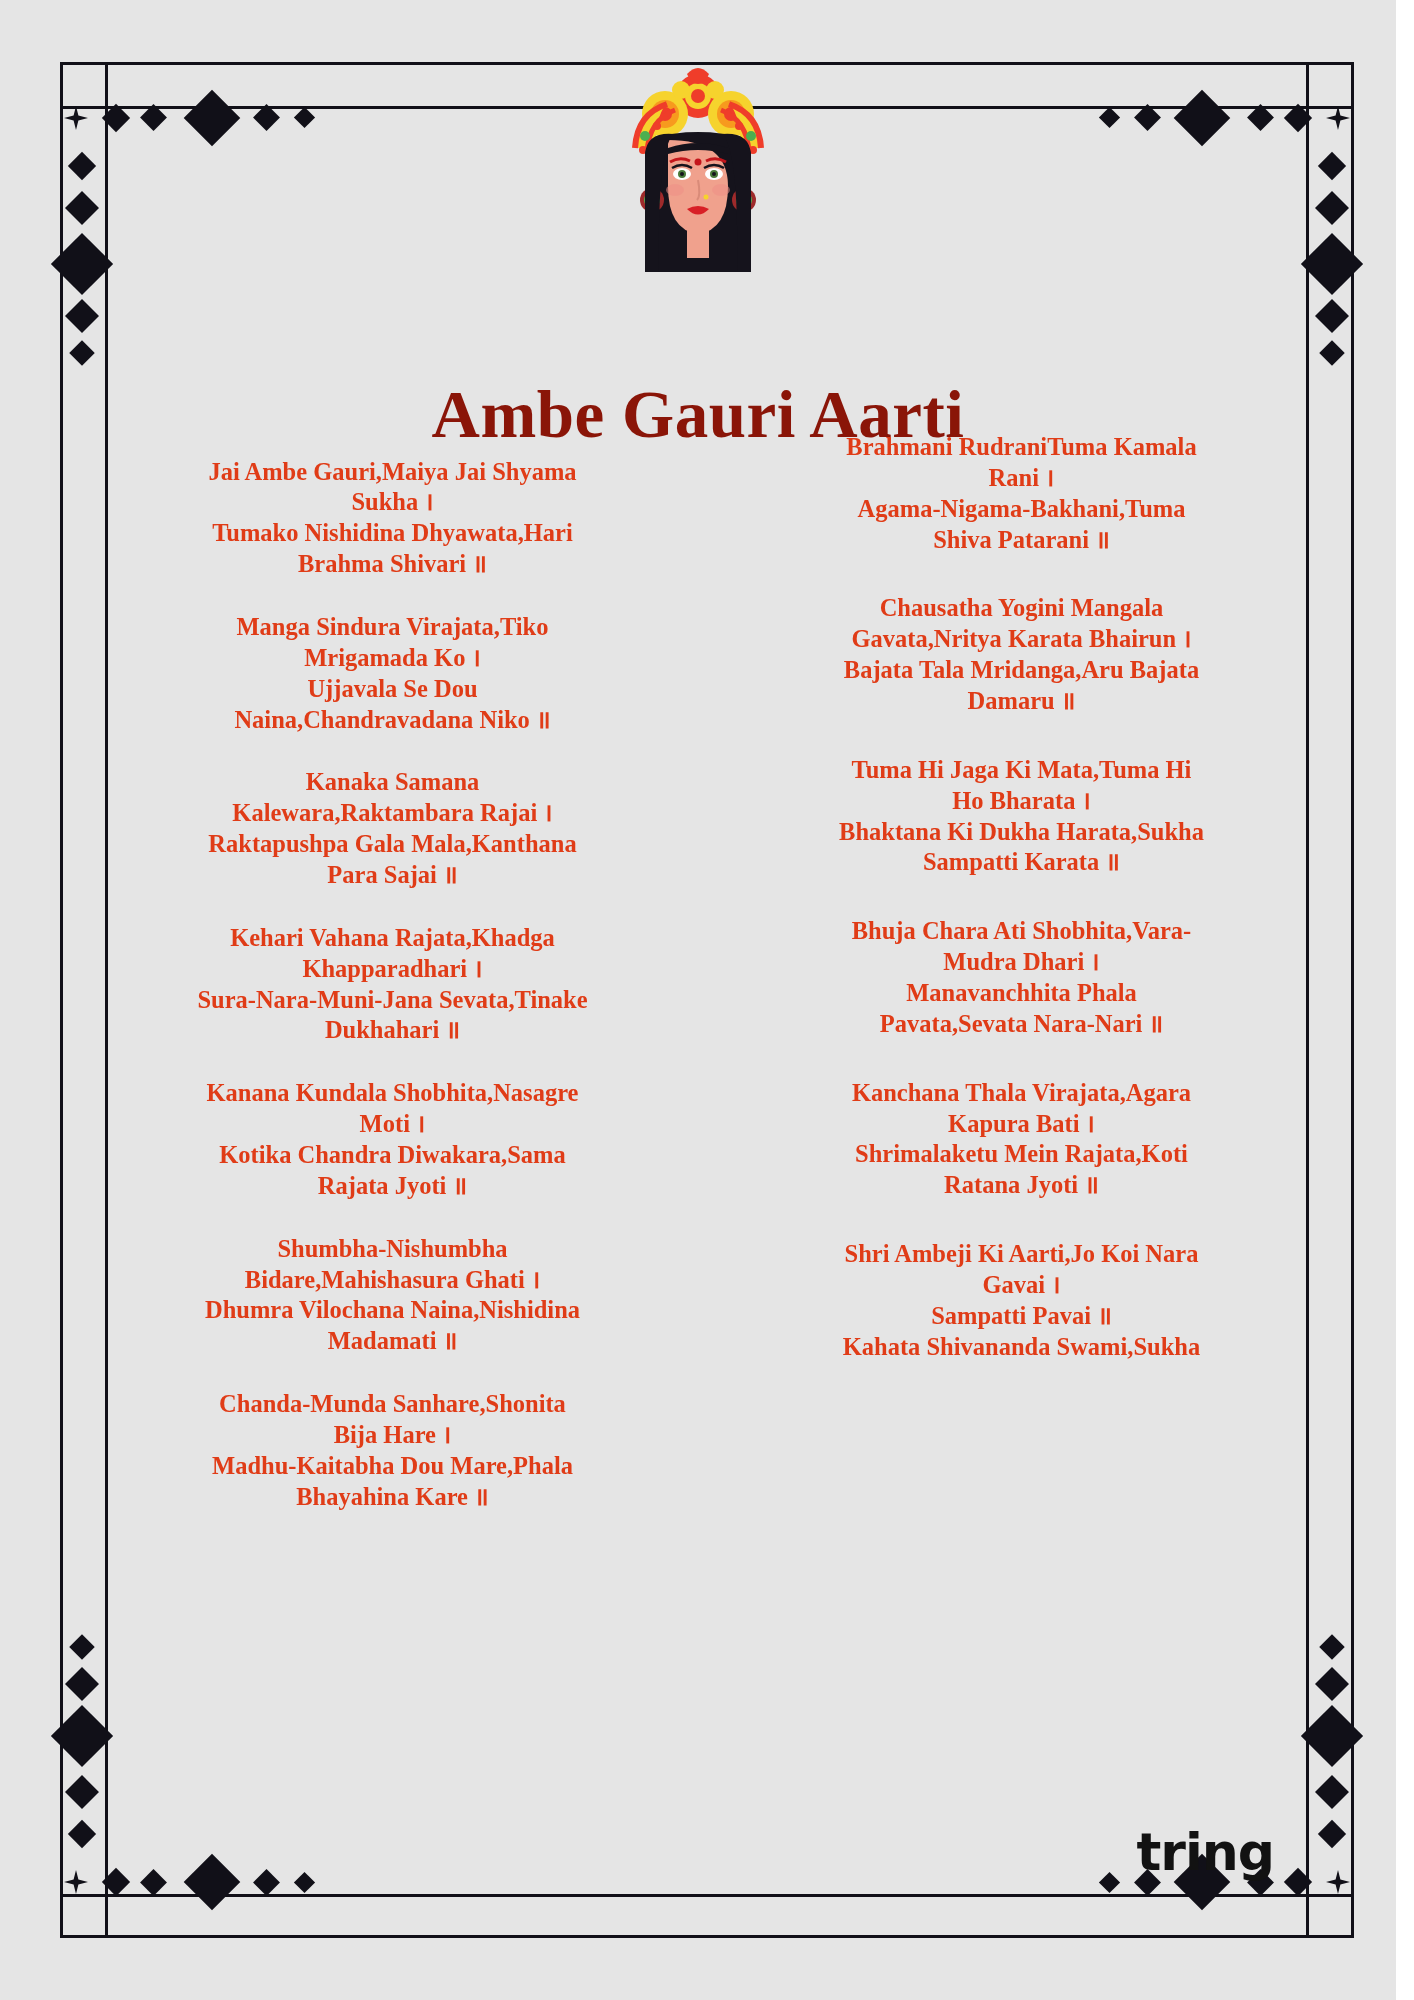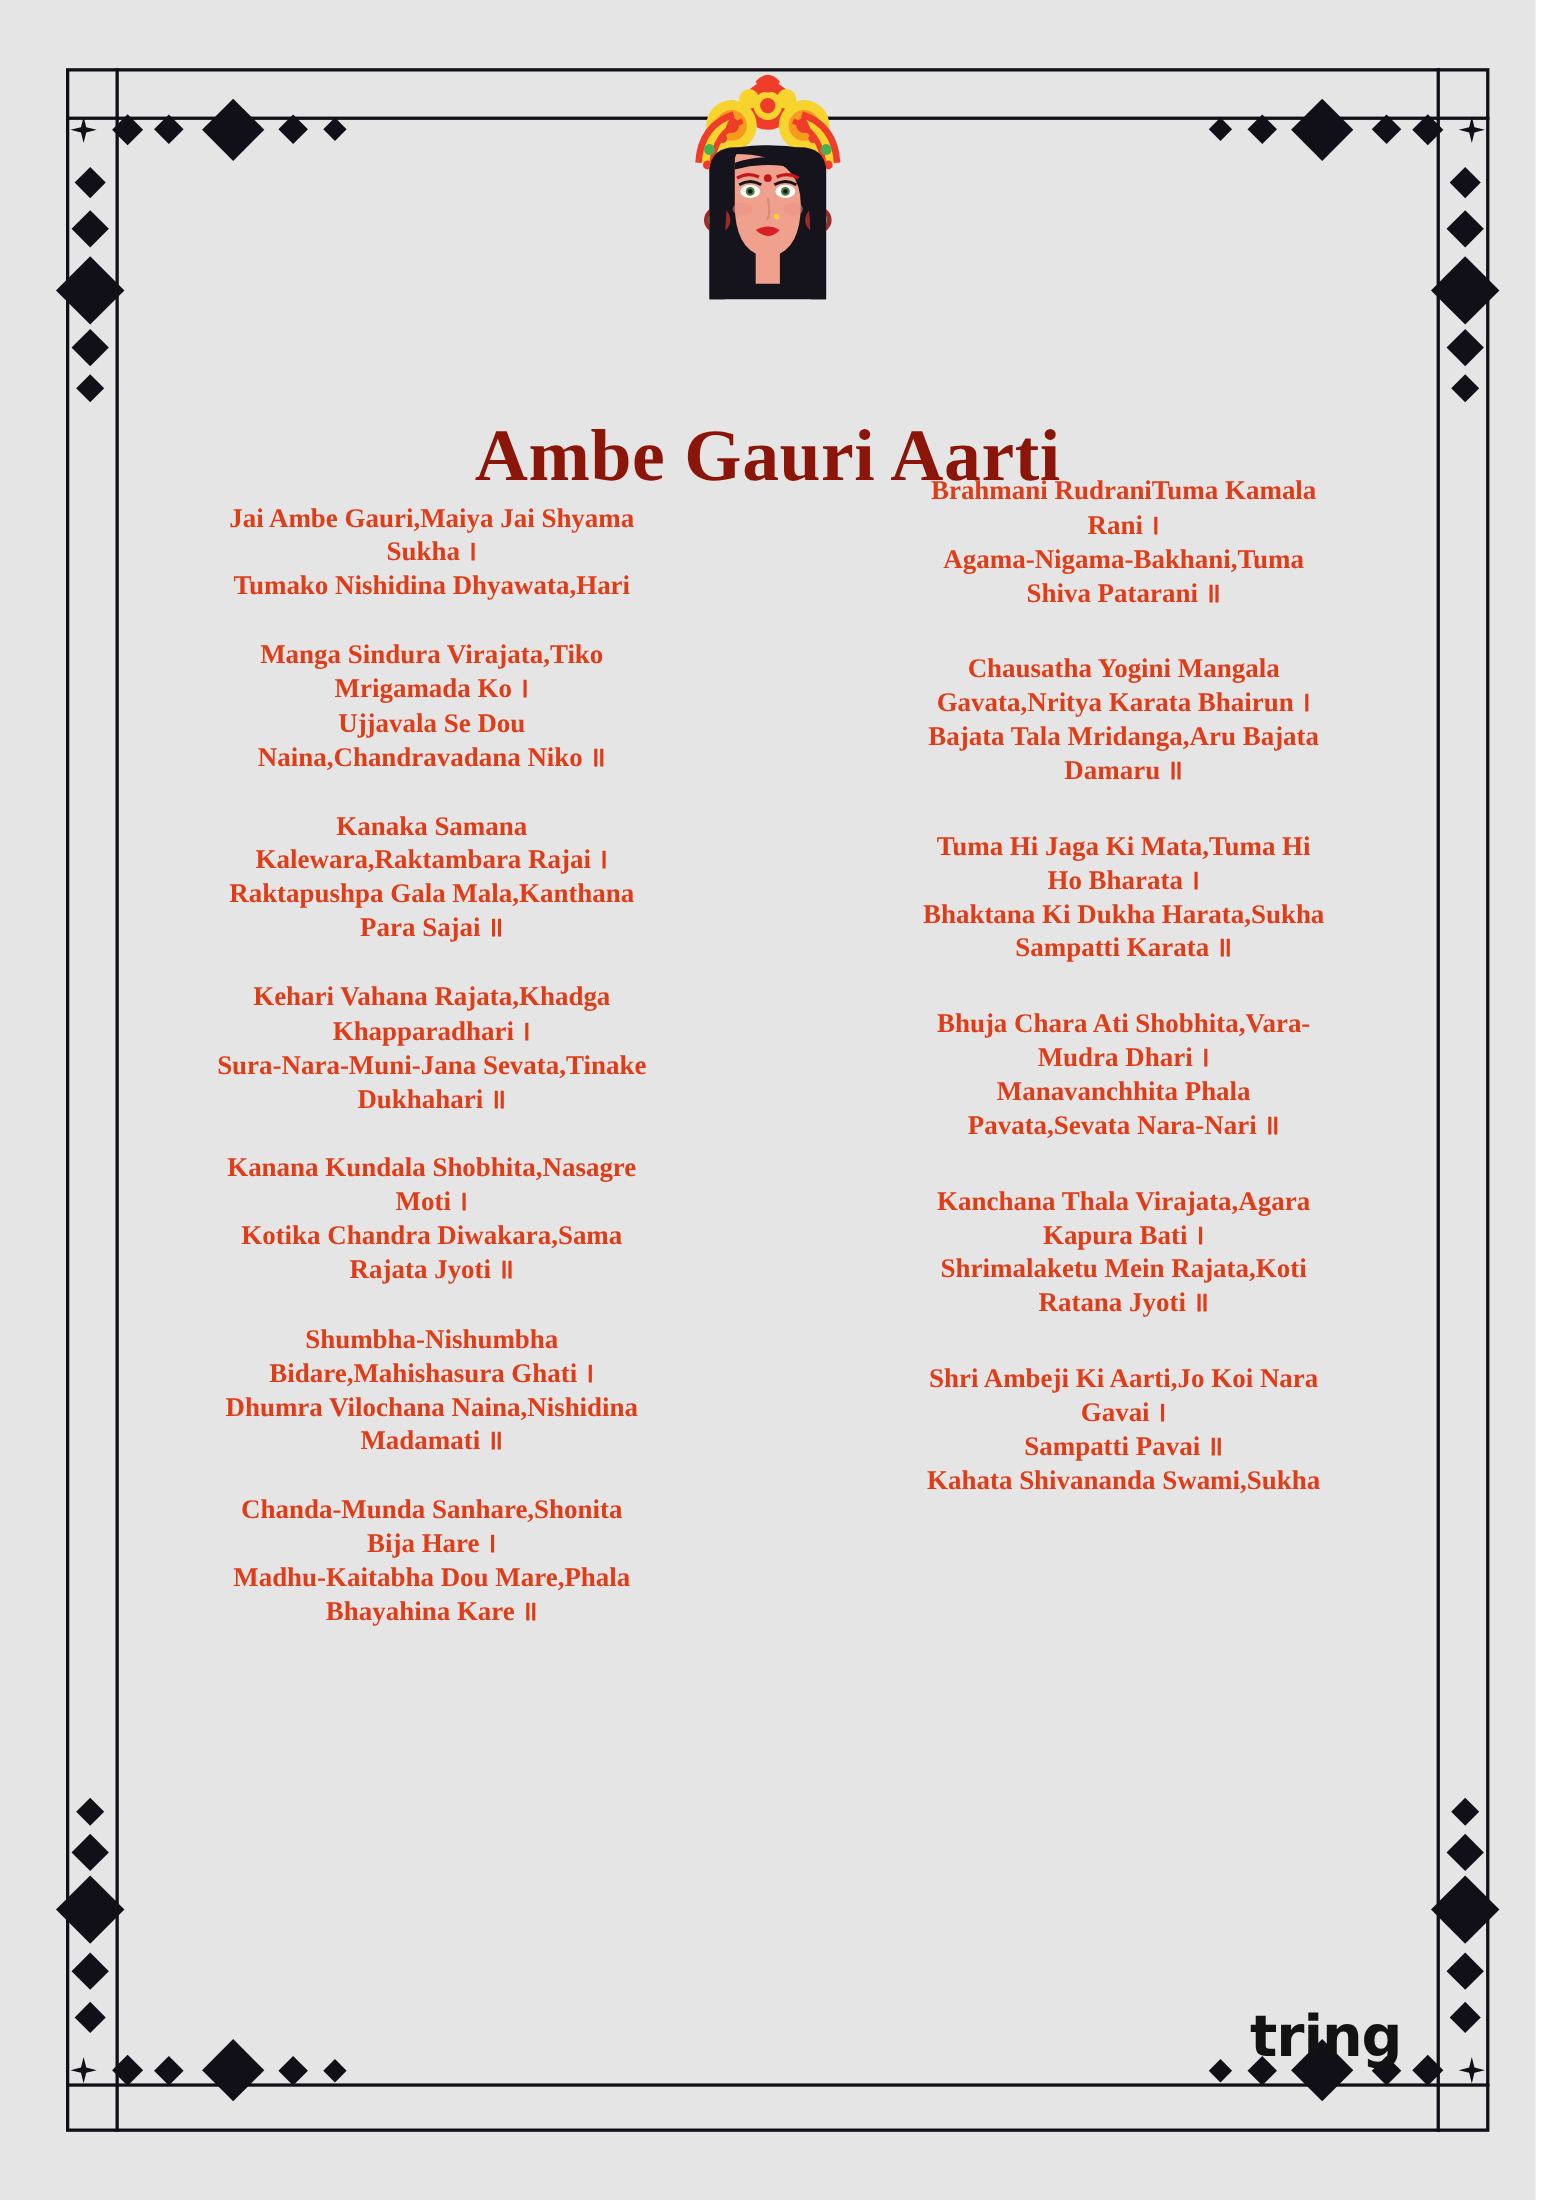--- a/index.html
+++ b/index.html
@@ -292,20 +292,21 @@
   </svg>
 
   <h1 class="title">Ambe Gauri Aarti</h1>
 
   <div class="columns">
     <div class="column col-left">
         <p class="verse">
           <span class="line">Jai Ambe Gauri,Maiya Jai Shyama</span>
           <span class="line">Sukha ।</span>
           <span class="line">Tumako Nishidina Dhyawata,Hari</span>
+          <span class="line">Brahma Shivari ॥</span>
         </p>
         <p class="verse">
           <span class="line">Manga Sindura Virajata,Tiko</span>
           <span class="line">Mrigamada Ko ।</span>
           <span class="line">Ujjavala Se Dou</span>
           <span class="line">Naina,Chandravadana Niko ॥</span>
         </p>
         <p class="verse">
           <span class="line">Kanaka Samana</span>
           <span class="line">Kalewara,Raktambara Rajai ।</span>

